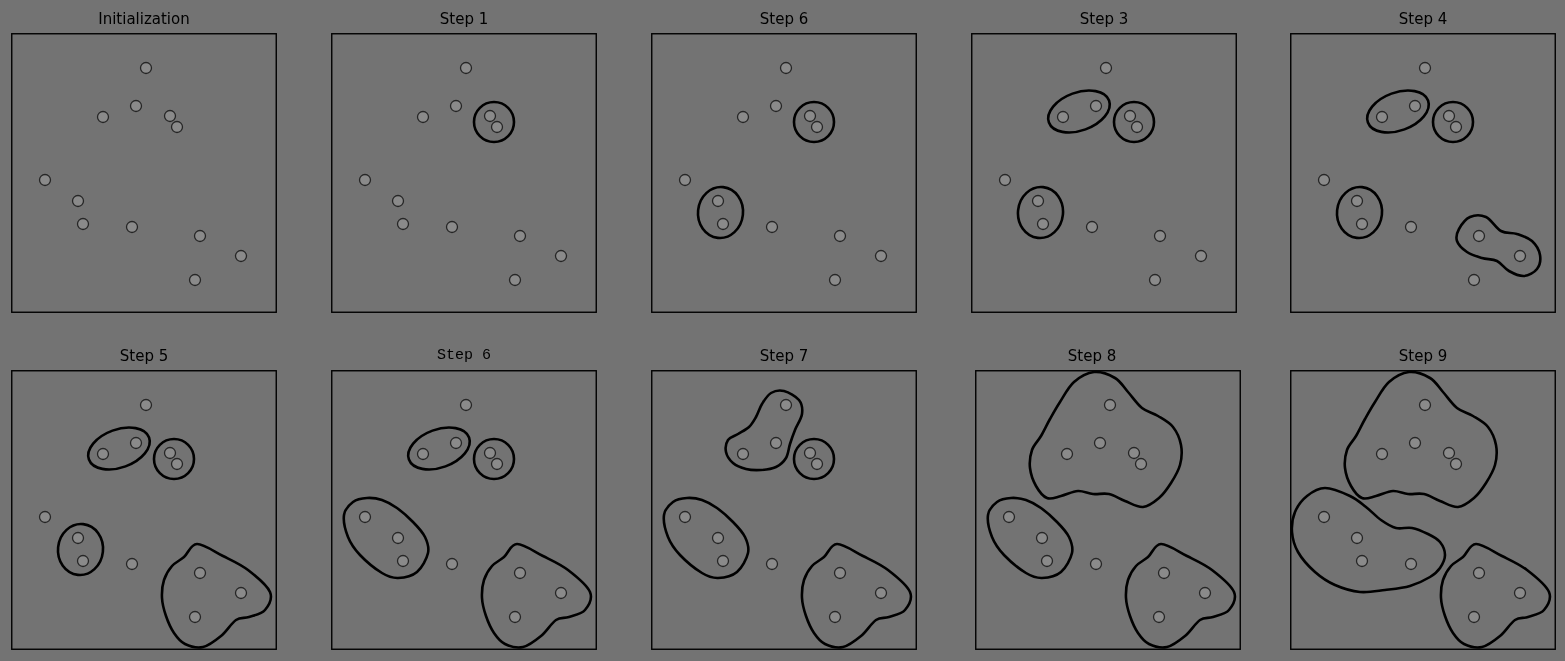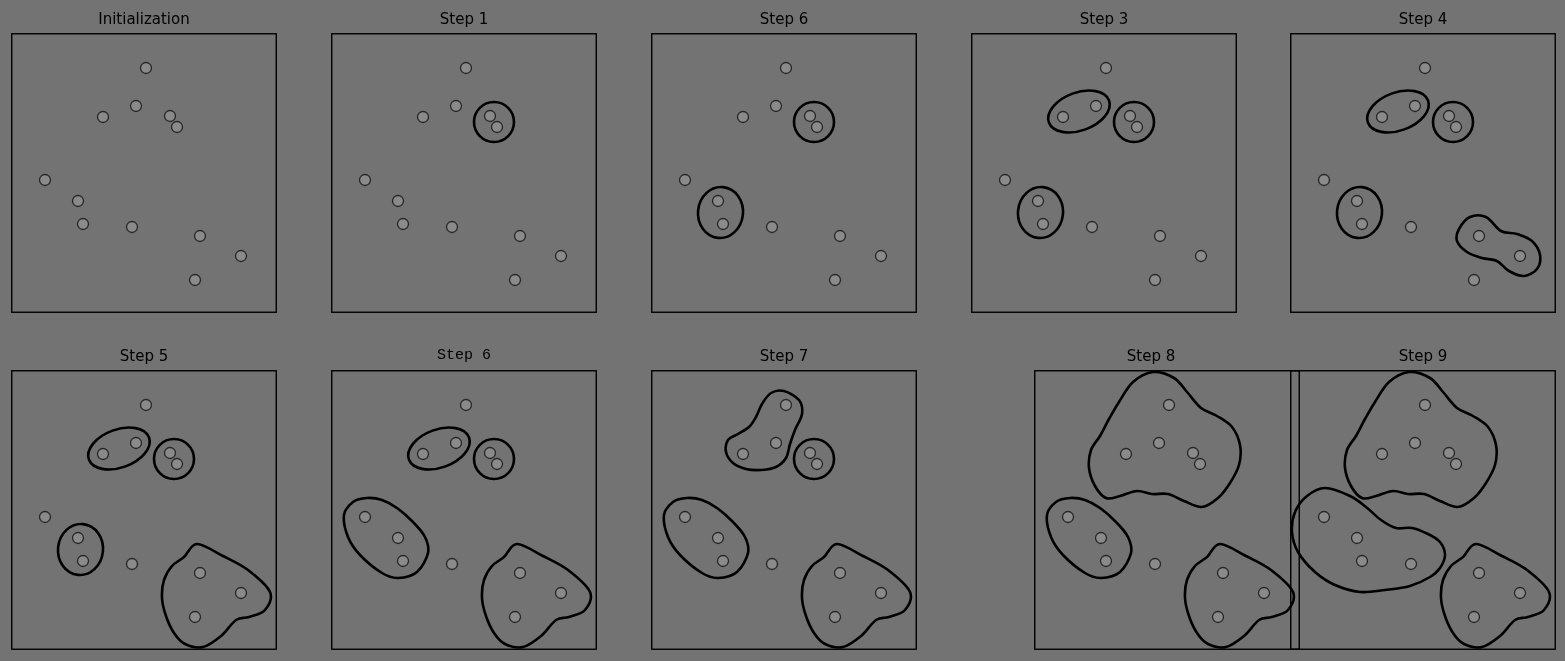--- a/index.html
+++ b/index.html
@@ -197,21 +197,21 @@
         <circle cx="166" cy="94" r="5.5" fill="#8a8a8a" stroke="#262626" stroke-width="1.3"></circle>
         <circle cx="34" cy="147" r="5.5" fill="#8a8a8a" stroke="#262626" stroke-width="1.3"></circle>
         <circle cx="67" cy="168" r="5.5" fill="#8a8a8a" stroke="#262626" stroke-width="1.3"></circle>
         <circle cx="72" cy="191" r="5.5" fill="#8a8a8a" stroke="#262626" stroke-width="1.3"></circle>
         <circle cx="121" cy="194" r="5.5" fill="#8a8a8a" stroke="#262626" stroke-width="1.3"></circle>
         <circle cx="189" cy="203" r="5.5" fill="#8a8a8a" stroke="#262626" stroke-width="1.3"></circle>
         <circle cx="230" cy="223" r="5.5" fill="#8a8a8a" stroke="#262626" stroke-width="1.3"></circle>
         <circle cx="184" cy="247" r="5.5" fill="#8a8a8a" stroke="#262626" stroke-width="1.3"></circle>
       </svg>
     </div>
-    <div class="panel" style="left: 1018px; top: 370px; width: 266px; height: 280px; padding-left: 16px;">
+    <div class="panel" style="left: 959px; top: 370px; width: 266px; height: 280px; padding-left: 16px;">
       <div class="panel-title">Step 8</div>
       <svg width="266" height="280" viewBox="0 0 266 280">
         <rect x="0.75" y="0.75" width="264.5" height="278.5" fill="none" stroke="#000000" stroke-width="1.4"></rect>
         <path d="M 119 2 C 125.8 1.3 134.3 4.7 140 8 C 145.7 11.3 148.5 17.0 153 22 C 157.5 27.0 162.0 34.0 167 38 C 172.0 42.0 177.8 42.8 183 46 C 188.2 49.2 194.2 52.2 198 57 C 201.8 61.8 204.8 68.7 206 75 C 207.2 81.3 206.7 88.7 205 95 C 203.3 101.3 199.5 107.5 196 113 C 192.5 118.5 188.7 124.0 184 128 C 179.3 132.0 173.7 136.5 168 137 C 162.3 137.5 155.7 133.2 150 131 C 144.3 128.8 139.3 125.2 134 124 C 128.7 122.8 123.2 124.5 118 124 C 112.8 123.5 108.3 120.7 103 121 C 97.7 121.3 91.2 124.8 86 126 C 80.8 127.2 76.2 129.7 72 128 C 67.8 126.3 63.8 121.0 61 116 C 58.2 111.0 55.7 104.0 55 98 C 54.3 92.0 55.2 85.3 57 80 C 58.8 74.7 63.0 71.2 66 66 C 69.0 60.8 71.8 54.7 75 49 C 78.2 43.3 81.0 38.2 85 32 C 89.0 25.8 93.3 17.0 99 12 C 104.7 7.0 112.2 2.7 119 2 Z" fill="none" stroke="#000000" stroke-width="2.6" stroke-linejoin="round"></path>
         <path d="M 36 128 C 40.8 127.7 46.0 128.3 51 130 C 56.0 131.7 60.8 134.3 66 138 C 71.2 141.7 77.3 147.2 82 152 C 86.7 156.8 91.5 161.8 94 167 C 96.5 172.2 98.3 177.2 97 183 C 95.7 188.8 91.0 197.8 86 202 C 81.0 206.2 72.8 207.8 67 208 C 61.2 208.2 57.3 206.8 51 203 C 44.7 199.2 34.7 191.0 29 185 C 23.3 179.0 19.7 173.7 17 167 C 14.3 160.3 12.2 150.8 13 145 C 13.8 139.2 18.2 134.8 22 132 C 25.8 129.2 31.2 128.3 36 128 Z" fill="none" stroke="#000000" stroke-width="2.6" stroke-linejoin="round"></path>
         <path d="M 186 174 C 192.5 173.8 203.5 181.7 212 186 C 220.5 190.3 229.2 194.0 237 200 C 244.8 206.0 256.2 215.3 259 222 C 261.8 228.7 257.5 235.8 254 240 C 250.5 244.2 242.8 245.3 238 247 C 233.2 248.7 229.7 246.8 225 250 C 220.3 253.2 215.5 261.5 210 266 C 204.5 270.5 198.0 275.7 192 277 C 186.0 278.3 178.8 276.3 174 274 C 169.2 271.7 166.2 267.7 163 263 C 159.8 258.3 157.0 251.8 155 246 C 153.0 240.2 151.3 234.0 151 228 C 150.7 222.0 151.3 215.3 153 210 C 154.7 204.7 157.7 199.8 161 196 C 164.3 192.2 168.8 190.7 173 187 C 177.2 183.3 179.5 174.2 186 174 Z" fill="none" stroke="#000000" stroke-width="2.6" stroke-linejoin="round"></path>
         <circle cx="135" cy="35" r="5.5" fill="#8a8a8a" stroke="#262626" stroke-width="1.3"></circle>
         <circle cx="125" cy="73" r="5.5" fill="#8a8a8a" stroke="#262626" stroke-width="1.3"></circle>
         <circle cx="92" cy="84" r="5.5" fill="#8a8a8a" stroke="#262626" stroke-width="1.3"></circle>
         <circle cx="159" cy="83" r="5.5" fill="#8a8a8a" stroke="#262626" stroke-width="1.3"></circle>

